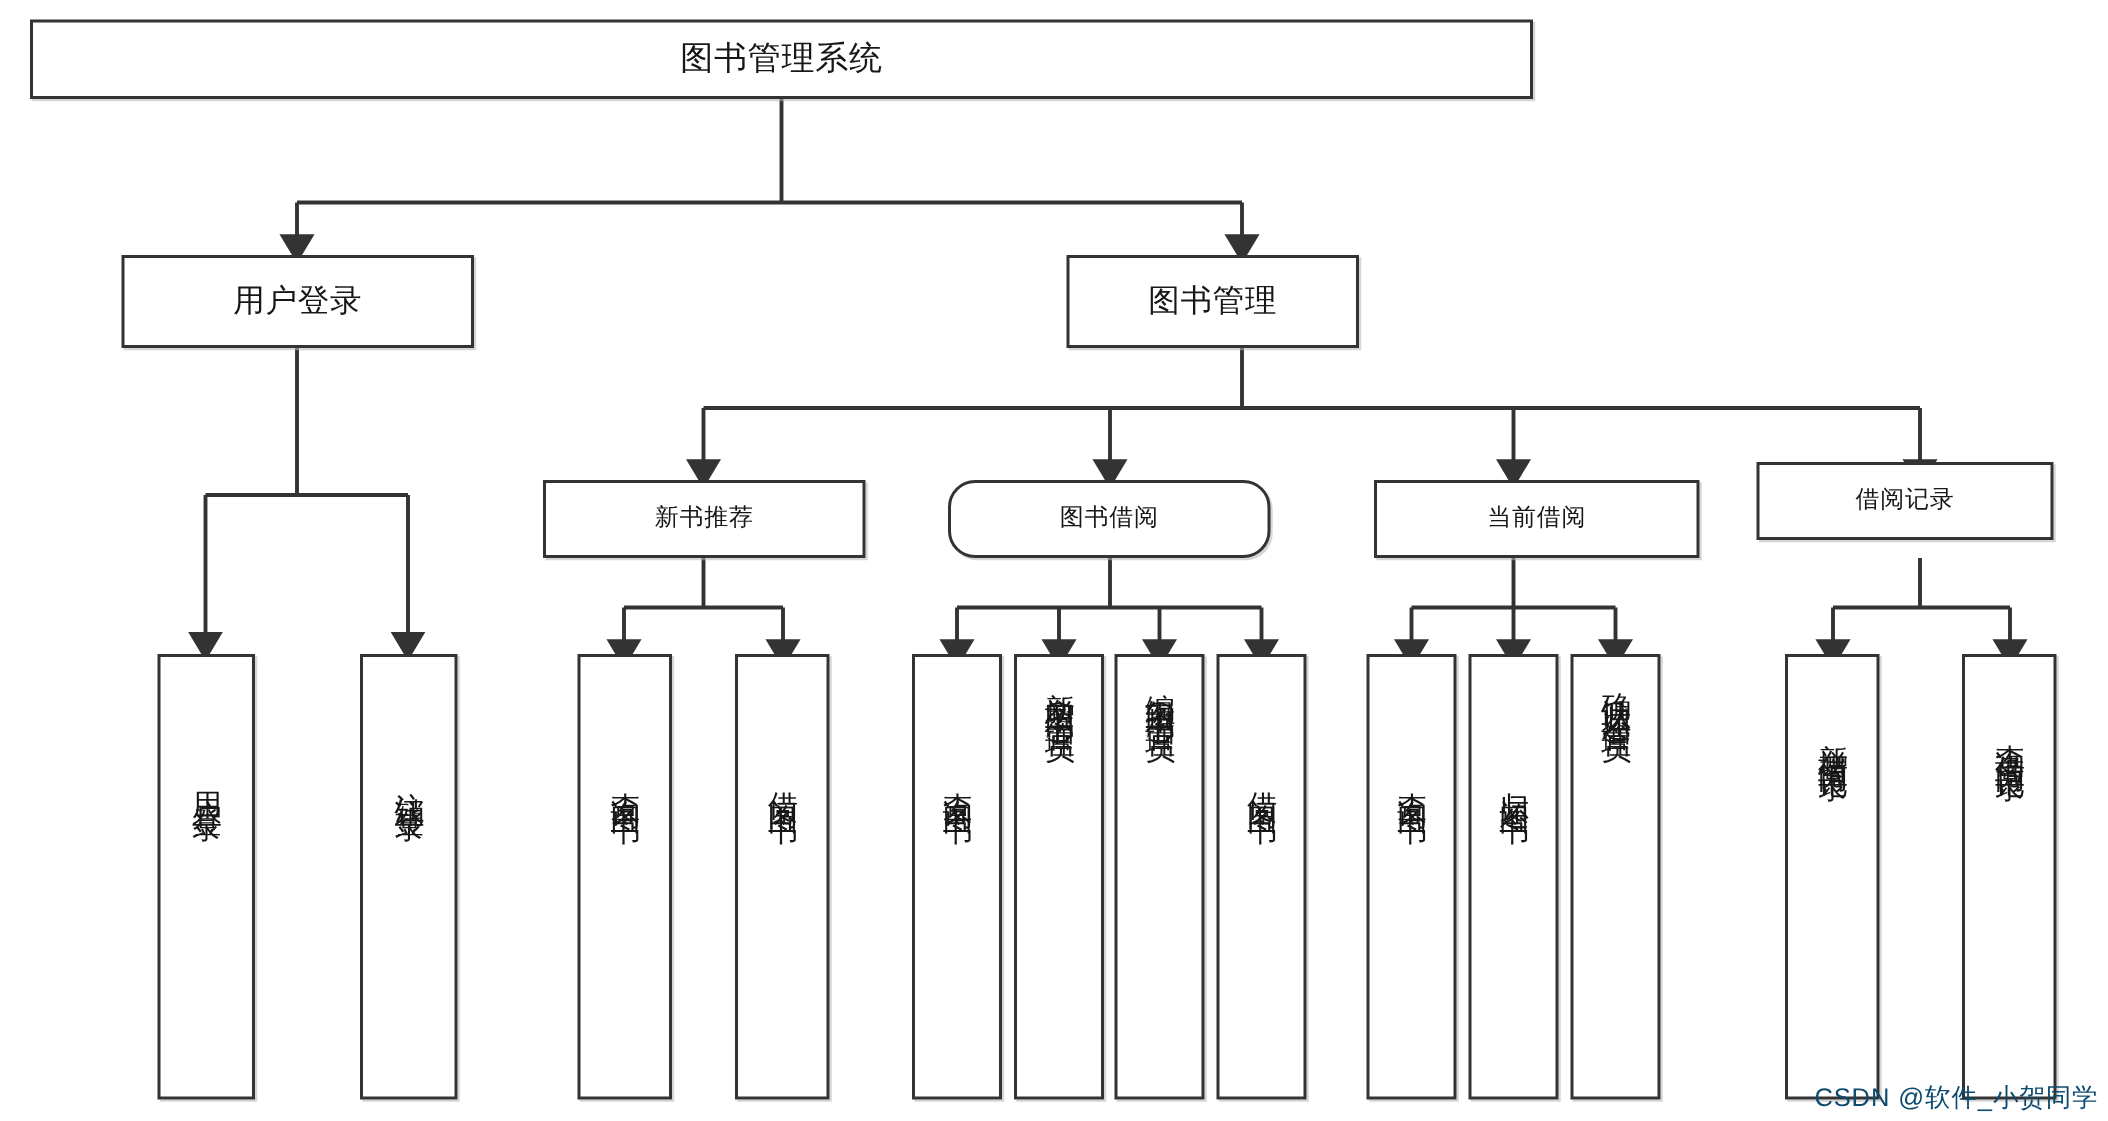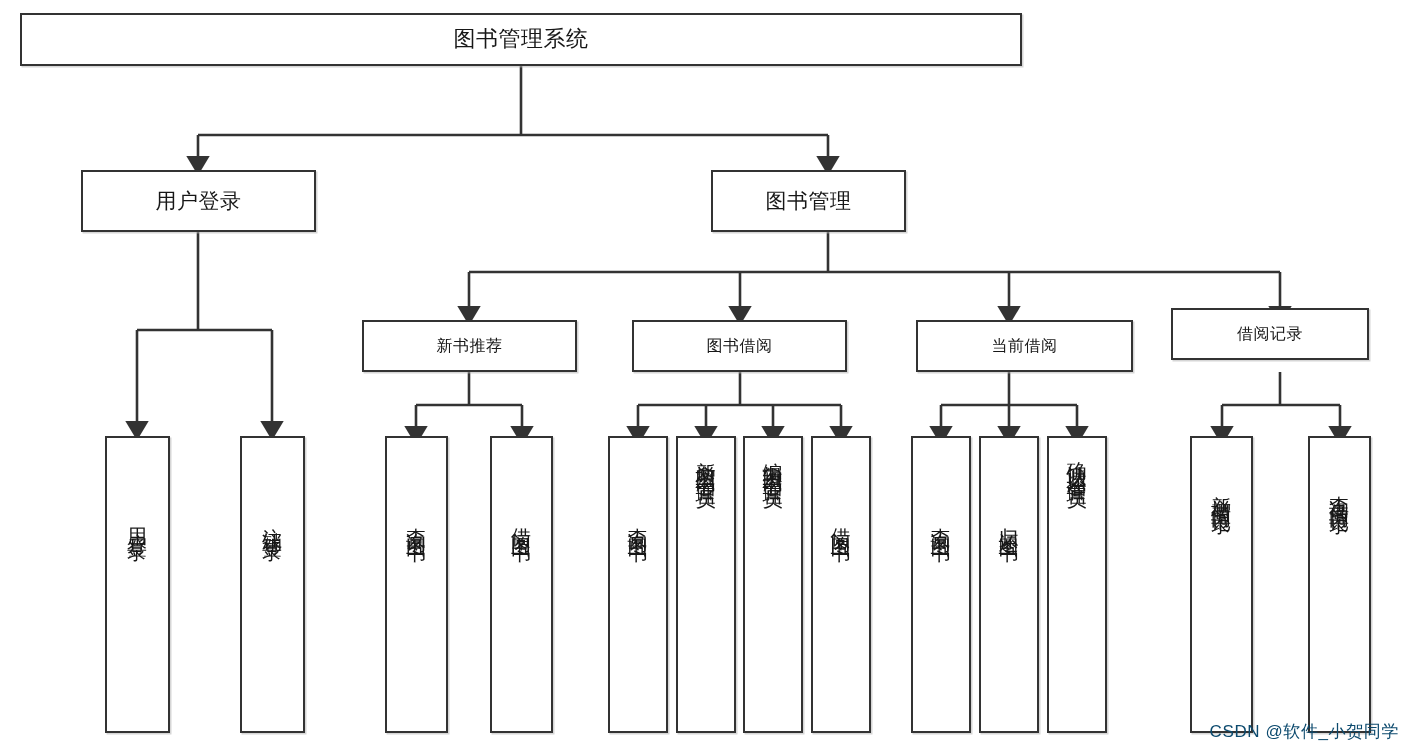--- a/index.html
+++ b/index.html
@@ -137,21 +137,21 @@
   <div class="node level2" style="left:81px; top:170px; width:235px; height:62px;">
     <span class="label">用户登录</span>
   </div>
   <div class="node level2" style="left:711px; top:170px; width:195px; height:62px;">
     <span class="label">图书管理</span>
   </div>
 
   <div class="node level3" style="left:362px; top:320px; width:215px; height:52px;">
     <span class="label">新书推荐</span>
   </div>
-  <div class="node level3" style="left:632px; top:320px; width:215px; height:52px;">
+  <div class="node level3" style="left:632px; top:320px; width:215px; height:52px;border-radius:18px;">
     <span class="label">图书借阅</span>
   </div>
   <div class="node level3" style="left:901px; top:320px; width:217px; height:52px;margin-left:15px;">
     <span class="label">当前借阅</span>
   </div>
   <div class="node level3" style="left:1171px; top:308px; width:198px; height:52px;">
     <span class="label">借阅记录</span>
   </div>
 
   <div class="node leaf" style="left:105px; top:436px; width:65px; height:297px; padding-top:74px;">

